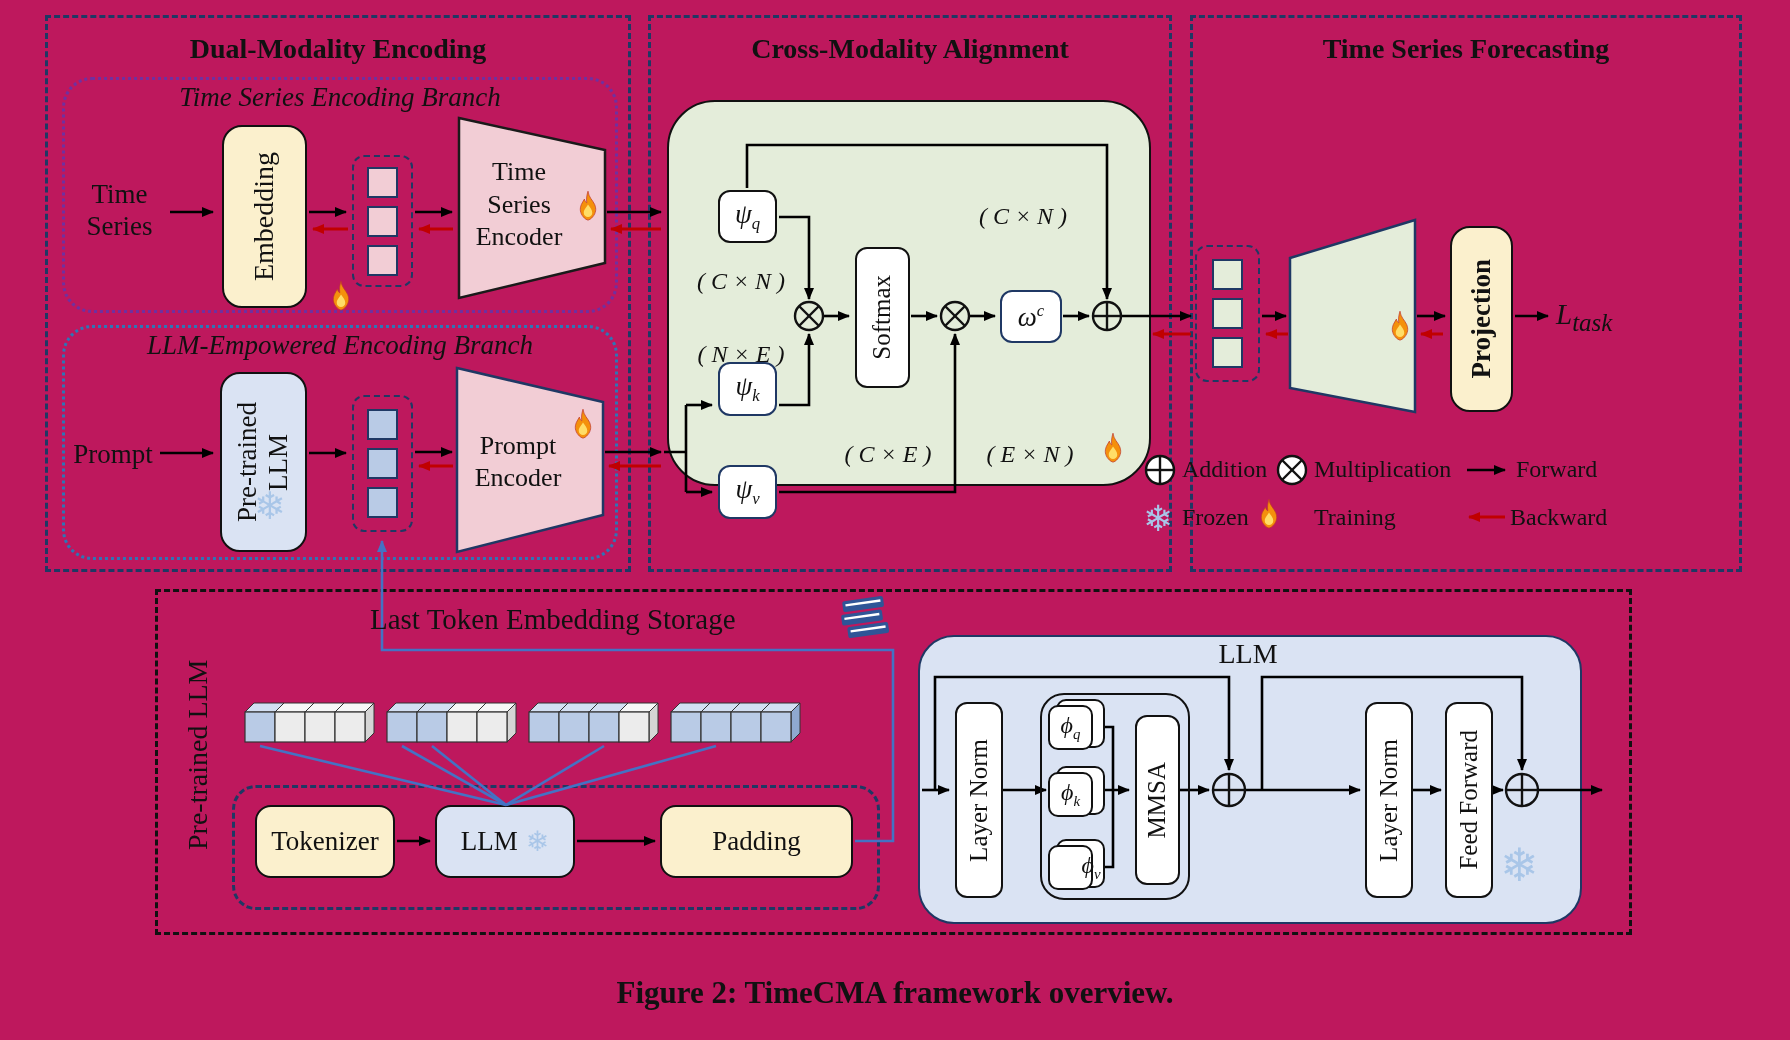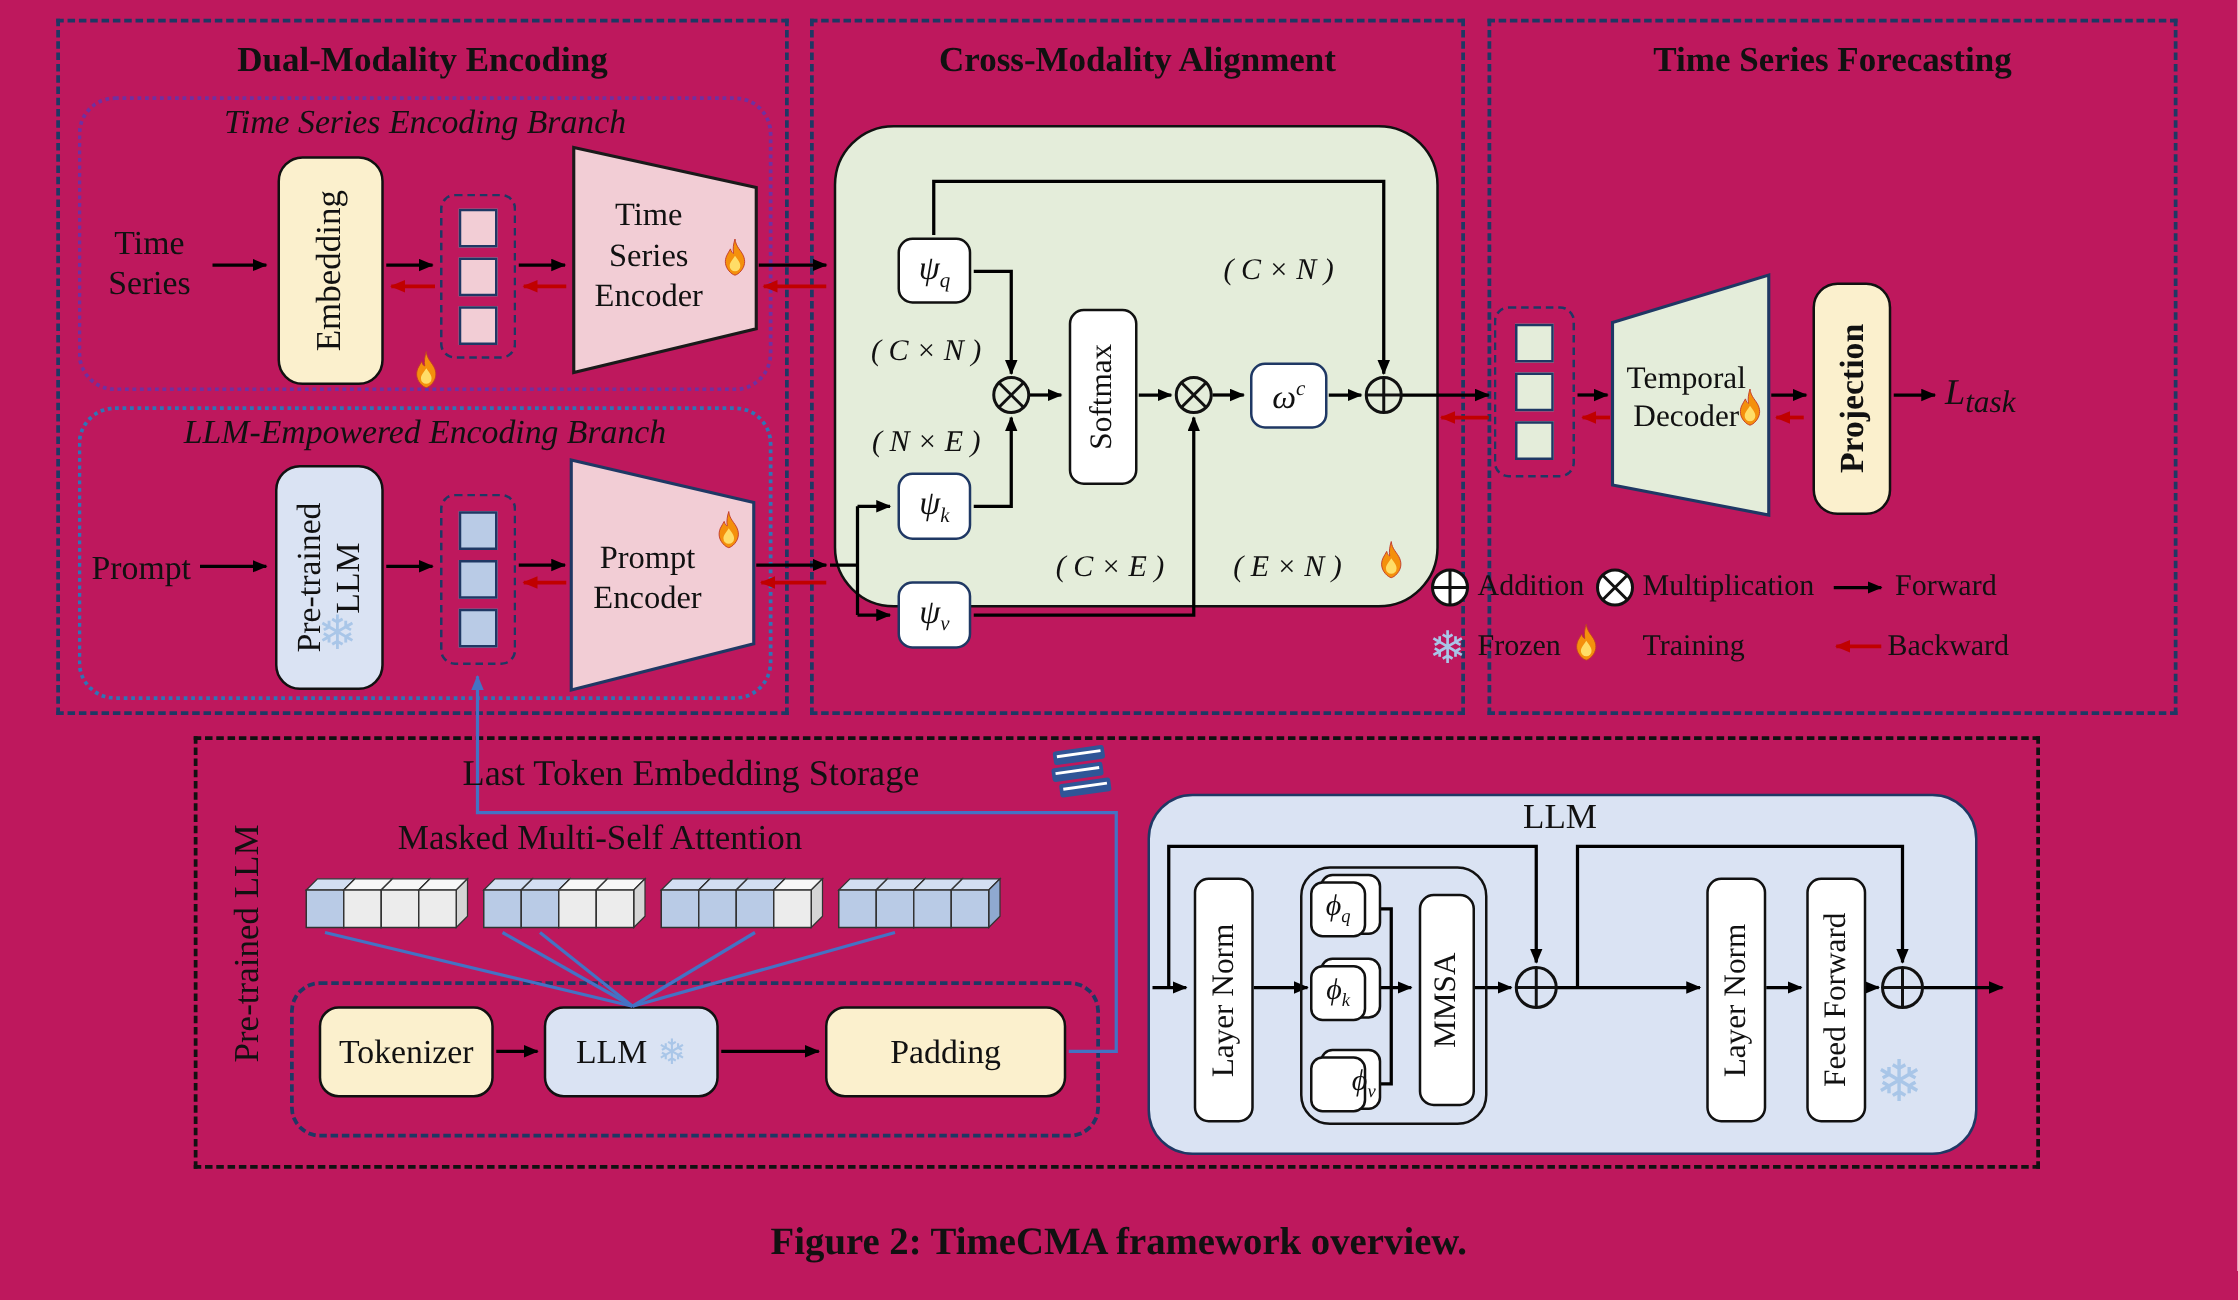--- a/index.html
+++ b/index.html
@@ -283,26 +283,25 @@
       <use href="#flame" x="1098" y="432" width="30" height="34"></use>
       <use href="#flame" x="1385" y="310" width="30" height="34"></use>
       <use href="#flame" x="1478" y="310" width="30" height="34"></use>
       <use href="#flame" x="1254" y="498" width="30" height="34"></use>
       <use href="#books" x="840" y="594" width="50" height="47"></use>
     </g>
   </svg>
 
   <div class="trapTxt z4" style="left:463px;top:140px;width:112px;height:130px;">Time Series Encoder</div>
   <div class="trapTxt z4" style="left:462px;top:412px;width:112px;height:100px;">Prompt Encoder</div>
-  <div class="trapTxt z4" style="left:1293px;top:268px;width:112px;height:100px;font-size:25px;">Temporal Decoder</div>
 
   <div class="node z4" style="left:718px;top:190px;width:59px;height:53px;">
     <span class="sym"><span>ψ</span><sub>q</sub></span>
   </div>
-  <div class="node navyB z4" style="left:718px;top:378px;width:59px;height:54px;">
+  <div class="node navyB z4" style="left:718px;top:362px;width:59px;height:54px;">
     <span class="sym"><span>ψ</span><sub>k</sub></span>
   </div>
   <div class="node navyB z4" style="left:718px;top:465px;width:59px;height:54px;">
     <span class="sym"><span>ψ</span><sub>v</sub></span>
   </div>
   <div class="node z4" style="left:855px;top:247px;width:55px;height:141px;">
     <span class="vtext" style="font-size:25px;">Softmax</span>
   </div>
   <div class="node navyB z4" style="left:1000px;top:290px;width:62px;height:53px;">
     <span class="sym"><span>ω</span><sup>c</sup></span>
@@ -323,21 +322,20 @@
   <div class="legTxt" style="left:1182px;top:456px;">Addition</div>
   <div class="legTxt" style="left:1314px;top:456px;">Multiplication</div>
   <div class="legTxt" style="left:1516px;top:456px;">Forward</div>
   <div class="snow" style="left:1143px;top:498px;font-size:36px;">❄</div>
   <div class="legTxt" style="left:1182px;top:504px;">Frozen</div>
   <div class="legTxt" style="left:1314px;top:504px;">Training</div>
   <div class="legTxt" style="left:1510px;top:504px;">Backward</div>
 
   <div class="z4 vtext" style="left:182px;top:635px;height:240px;width:40px;font-size:28px;">Pre-trained LLM</div>
   <div class="z4" style="left:370px;top:603px;font-size:29px;">Last Token Embedding Storage</div>
-  <div class="z4" style="left:300px;top:655px;width:360px;text-align:center;font-size:28px;">Masked Multi-Self Attention</div>
 
   <div class="frame subLLM" style="left:232px;top:785px;width:648px;height:125px;"></div>
   <div class="node yellow" style="left:255px;top:805px;width:140px;height:73px;font-size:27px;">
     <span>Tokenizer</span>
   </div>
   <div class="node lblue" style="left:435px;top:805px;width:140px;height:73px;font-size:27px;gap:8px;">
     <span>LLM</span>
     <span class="snow" style="position:static;font-size:28px;">❄</span>
   </div>
   <div class="node yellow" style="left:660px;top:805px;width:193px;height:73px;font-size:27px;">

